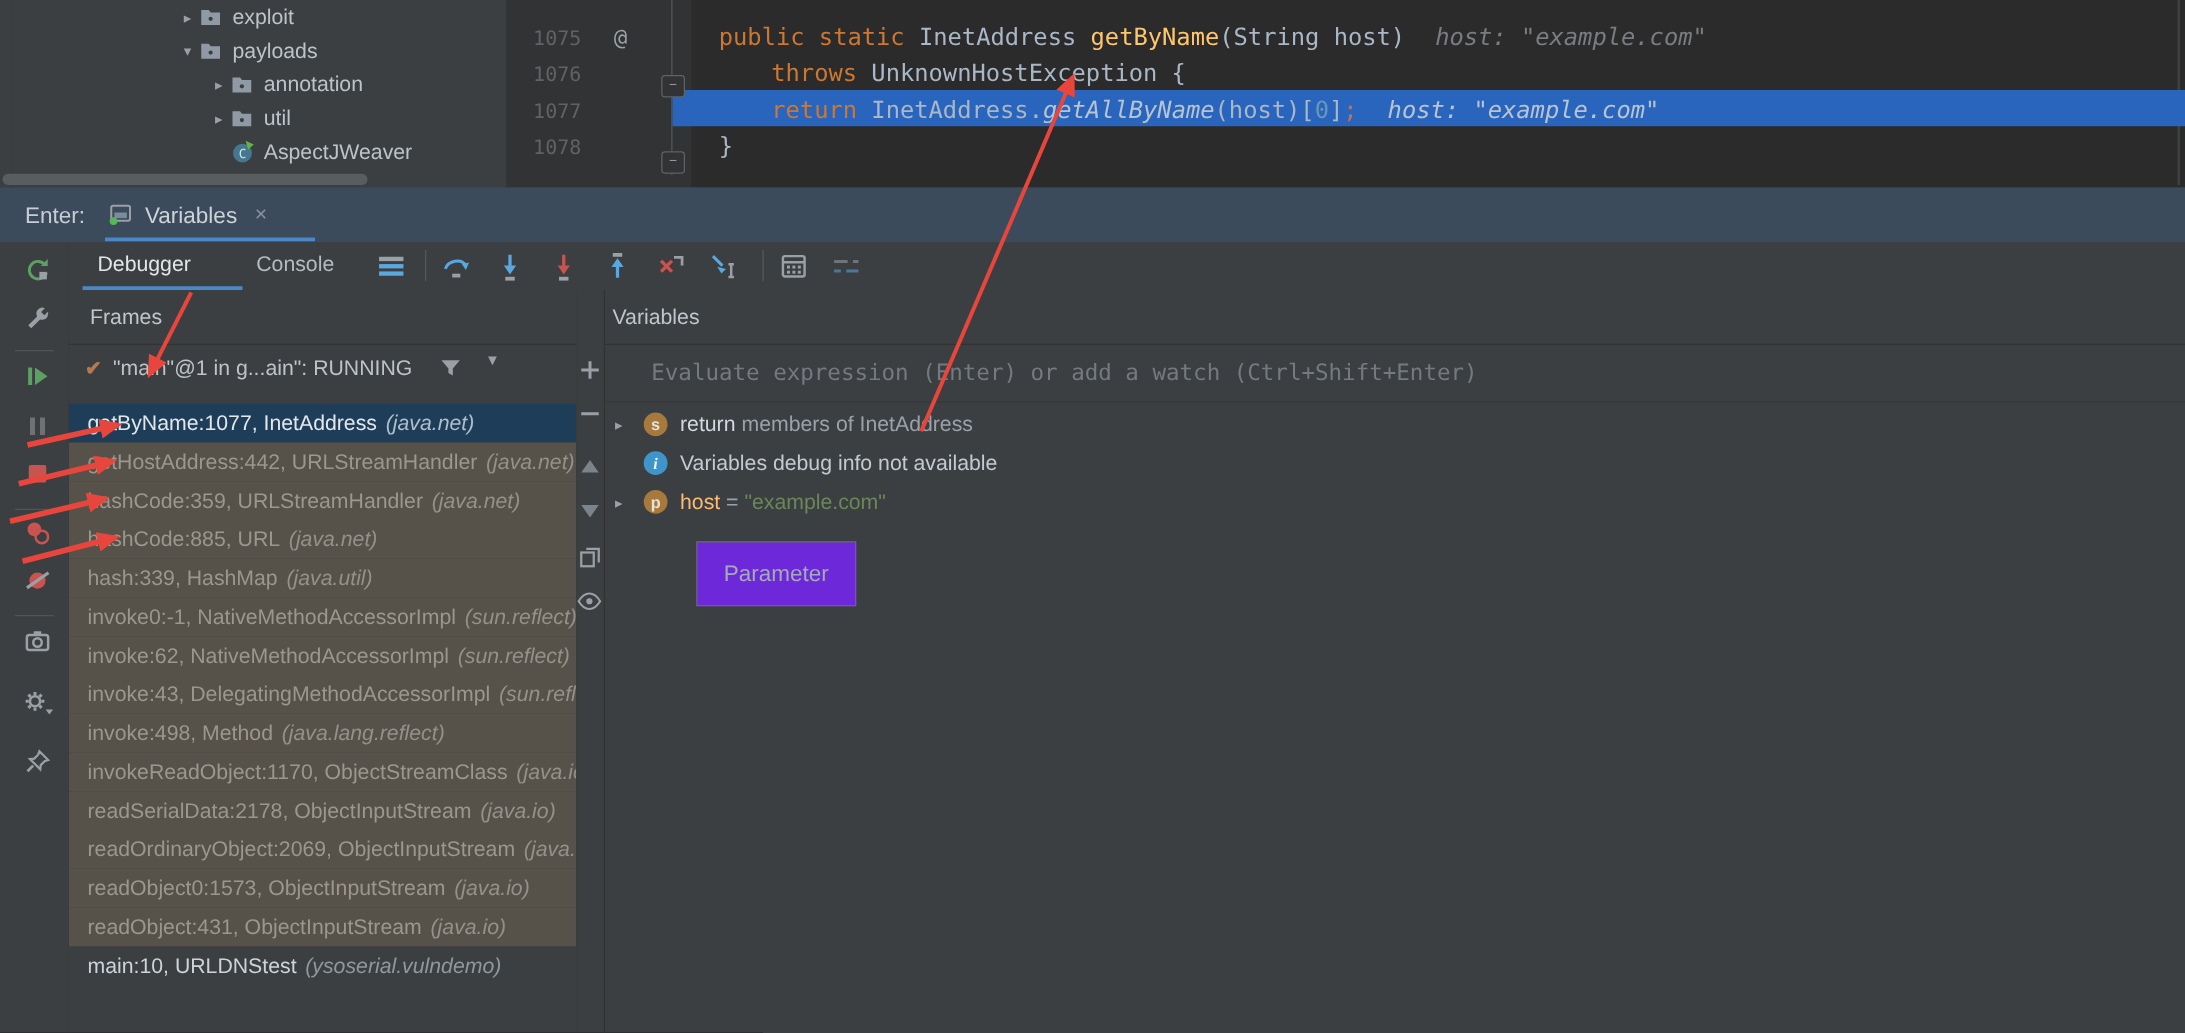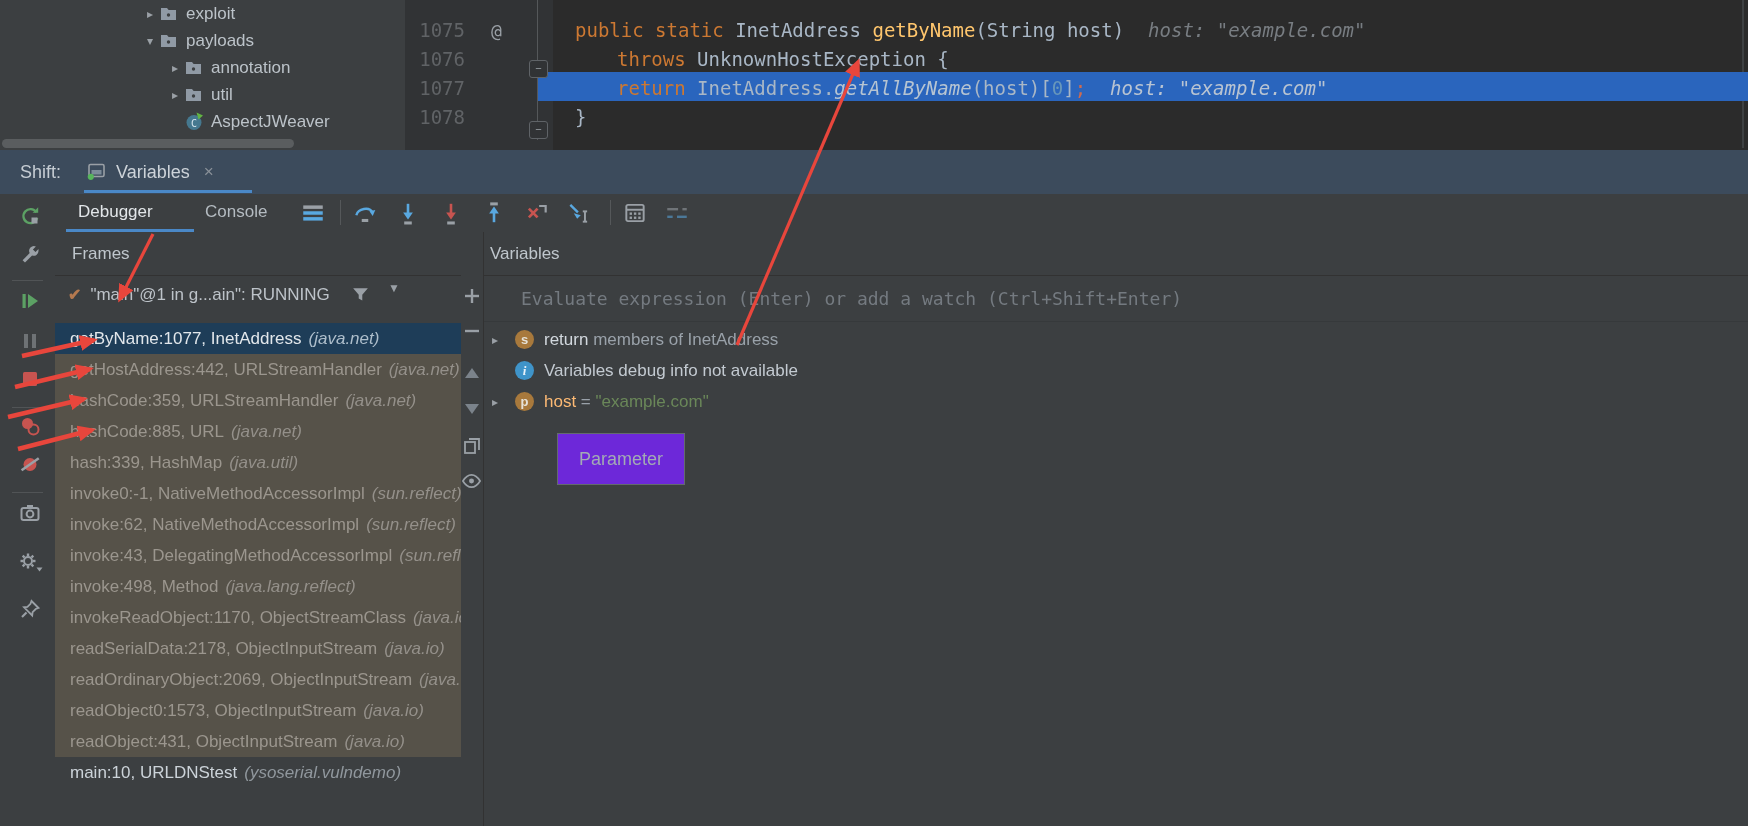--- a/index.html
+++ b/index.html
@@ -11,21 +11,21 @@
   .left-stripe{position:absolute;left:0;top:0;width:10px;height:150px;background:#3c3f41;border-right:1px solid #333638;}
   .tree{position:absolute;left:10px;top:0;width:395px;height:150px;background:#3c3f41;overflow:hidden;}
   .tree-row{height:27px;display:flex;align-items:center;font-size:17px;color:#bcc3c9;white-space:nowrap;}
   .tree-chev{width:20px;color:#9aa0a6;font-size:12px;text-align:center;flex:none;}
   .tree-ico{width:22px;display:flex;align-items:center;flex:none;}
   .tree-label{margin-left:4px;}
   .tree-hscroll{position:absolute;left:2px;top:139px;width:292px;height:9px;background:#5d6163;border-radius:5px;opacity:.9;}
 
   .gutter{position:absolute;left:405px;top:0;width:148px;height:150px;background:#313335;}
   .lineno{position:absolute;left:8px;width:52px;height:29px;line-height:29px;text-align:right;
-          font-family:"DejaVu Sans Mono",monospace;font-size:19px;color:#606366;}
+          font-family:"DejaVu Sans Mono",monospace;font-size:16px;color:#606366;}
   .gutter-mark{position:absolute;left:86px;height:29px;line-height:29px;font-family:"DejaVu Sans Mono",monospace;
           font-size:18px;color:#9aa0a6;}
   .fold-line{position:absolute;left:132px;top:0;width:1px;height:140px;background:#55585a;}
   .fold-box{position:absolute;left:124px;width:17px;height:16px;border:1px solid #5f6367;border-radius:3px;
           background:#313335;color:#9aa0a6;font-size:11px;line-height:14px;text-align:center;z-index:3;}
   .editor{position:absolute;left:553px;top:0;width:1195px;height:150px;background:#2b2b2b;}
   .editor-edge{position:absolute;left:1742px;top:0;width:2px;height:148px;background:#3e4143;}
   .exec-line{position:absolute;left:538px;top:74px;width:1210px;height:29px;background:#2a65bd;z-index:1;}
   .code-line{position:absolute;height:29px;line-height:29px;font-family:"DejaVu Sans Mono",monospace;
              font-size:19px;white-space:pre;z-index:2;color:#a9b7c6;}
@@ -182,21 +182,21 @@
     <div id="codelines">
         <div class="code-line" style="top: 16px; left: 575px;"><span class="tk-kw">public static </span><span class="tk-plain">InetAddress </span><span class="tk-method">getByName</span><span class="tk-plain">(String host)</span><span class="hint">host: "example.com"</span></div>
         <div class="code-line" style="top: 45px; left: 617px;"><span class="tk-kw">throws </span><span class="tk-plain">UnknownHostException {</span></div>
         <div class="code-line" style="top: 74px; left: 617px;"><span class="tk-kw">return </span><span class="tk-plain">InetAddress.</span><span class="tk-mit">getAllByName</span><span class="tk-plain">(host)[</span><span class="tk-num">0</span><span class="tk-plain">]</span><span class="tk-semi">;</span><span class="hint hint-hl">host: "example.com"</span></div>
         <div class="code-line" style="top: 103px; left: 575px;"><span class="tk-plain">}</span></div>
       </div>
     <div class="editor-edge"></div>
   </div>
 
   <div class="debug-header">
-    <div class="debug-label">Shift:</div>
+    <div class="debug-label">Enter:</div>
     <div class="dbg-tab">
       <span class="dbg-tab-ico" id="dbgTabIcon">
           <svg width="21" height="18" viewBox="0 0 21 18">
             <rect x="3" y="1.5" width="15" height="12" rx="1.5" fill="none" stroke="#9aa0a6" stroke-width="1.6"></rect>
             <rect x="5.5" y="7" width="10" height="4.5" fill="#7c8b99"></rect>
             <circle cx="4.8" cy="13.8" r="3.1" fill="#57b55c"></circle>
           </svg>
         </span>
       <span class="dbg-tab-title">Variables</span>
       <span class="dbg-tab-close">×</span>

